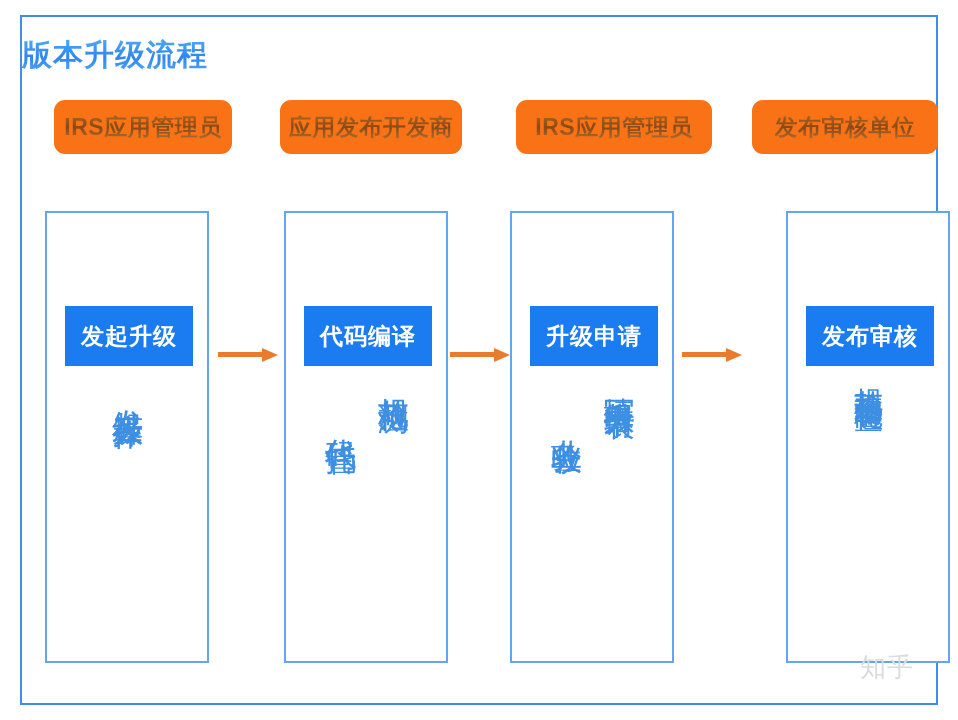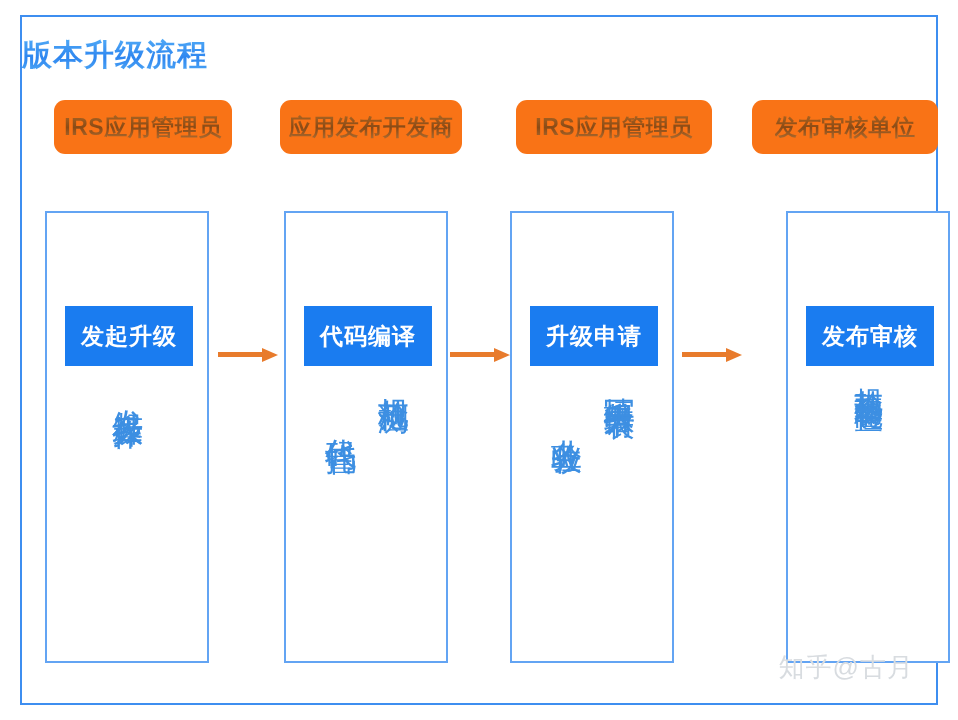--- a/index.html
+++ b/index.html
@@ -271,16 +271,15 @@
     </div>
     <div class="arrow" data-idx="2">
       <div class="arrow-shaft"></div>
       <div class="arrow-head"></div>
     </div>
 
   </div>
 
   <div id="watermark">
     <span>知乎</span>
-    <span class="wm-at">@古月</span>
   </div>
 
 </div>
 
 </body></html>

